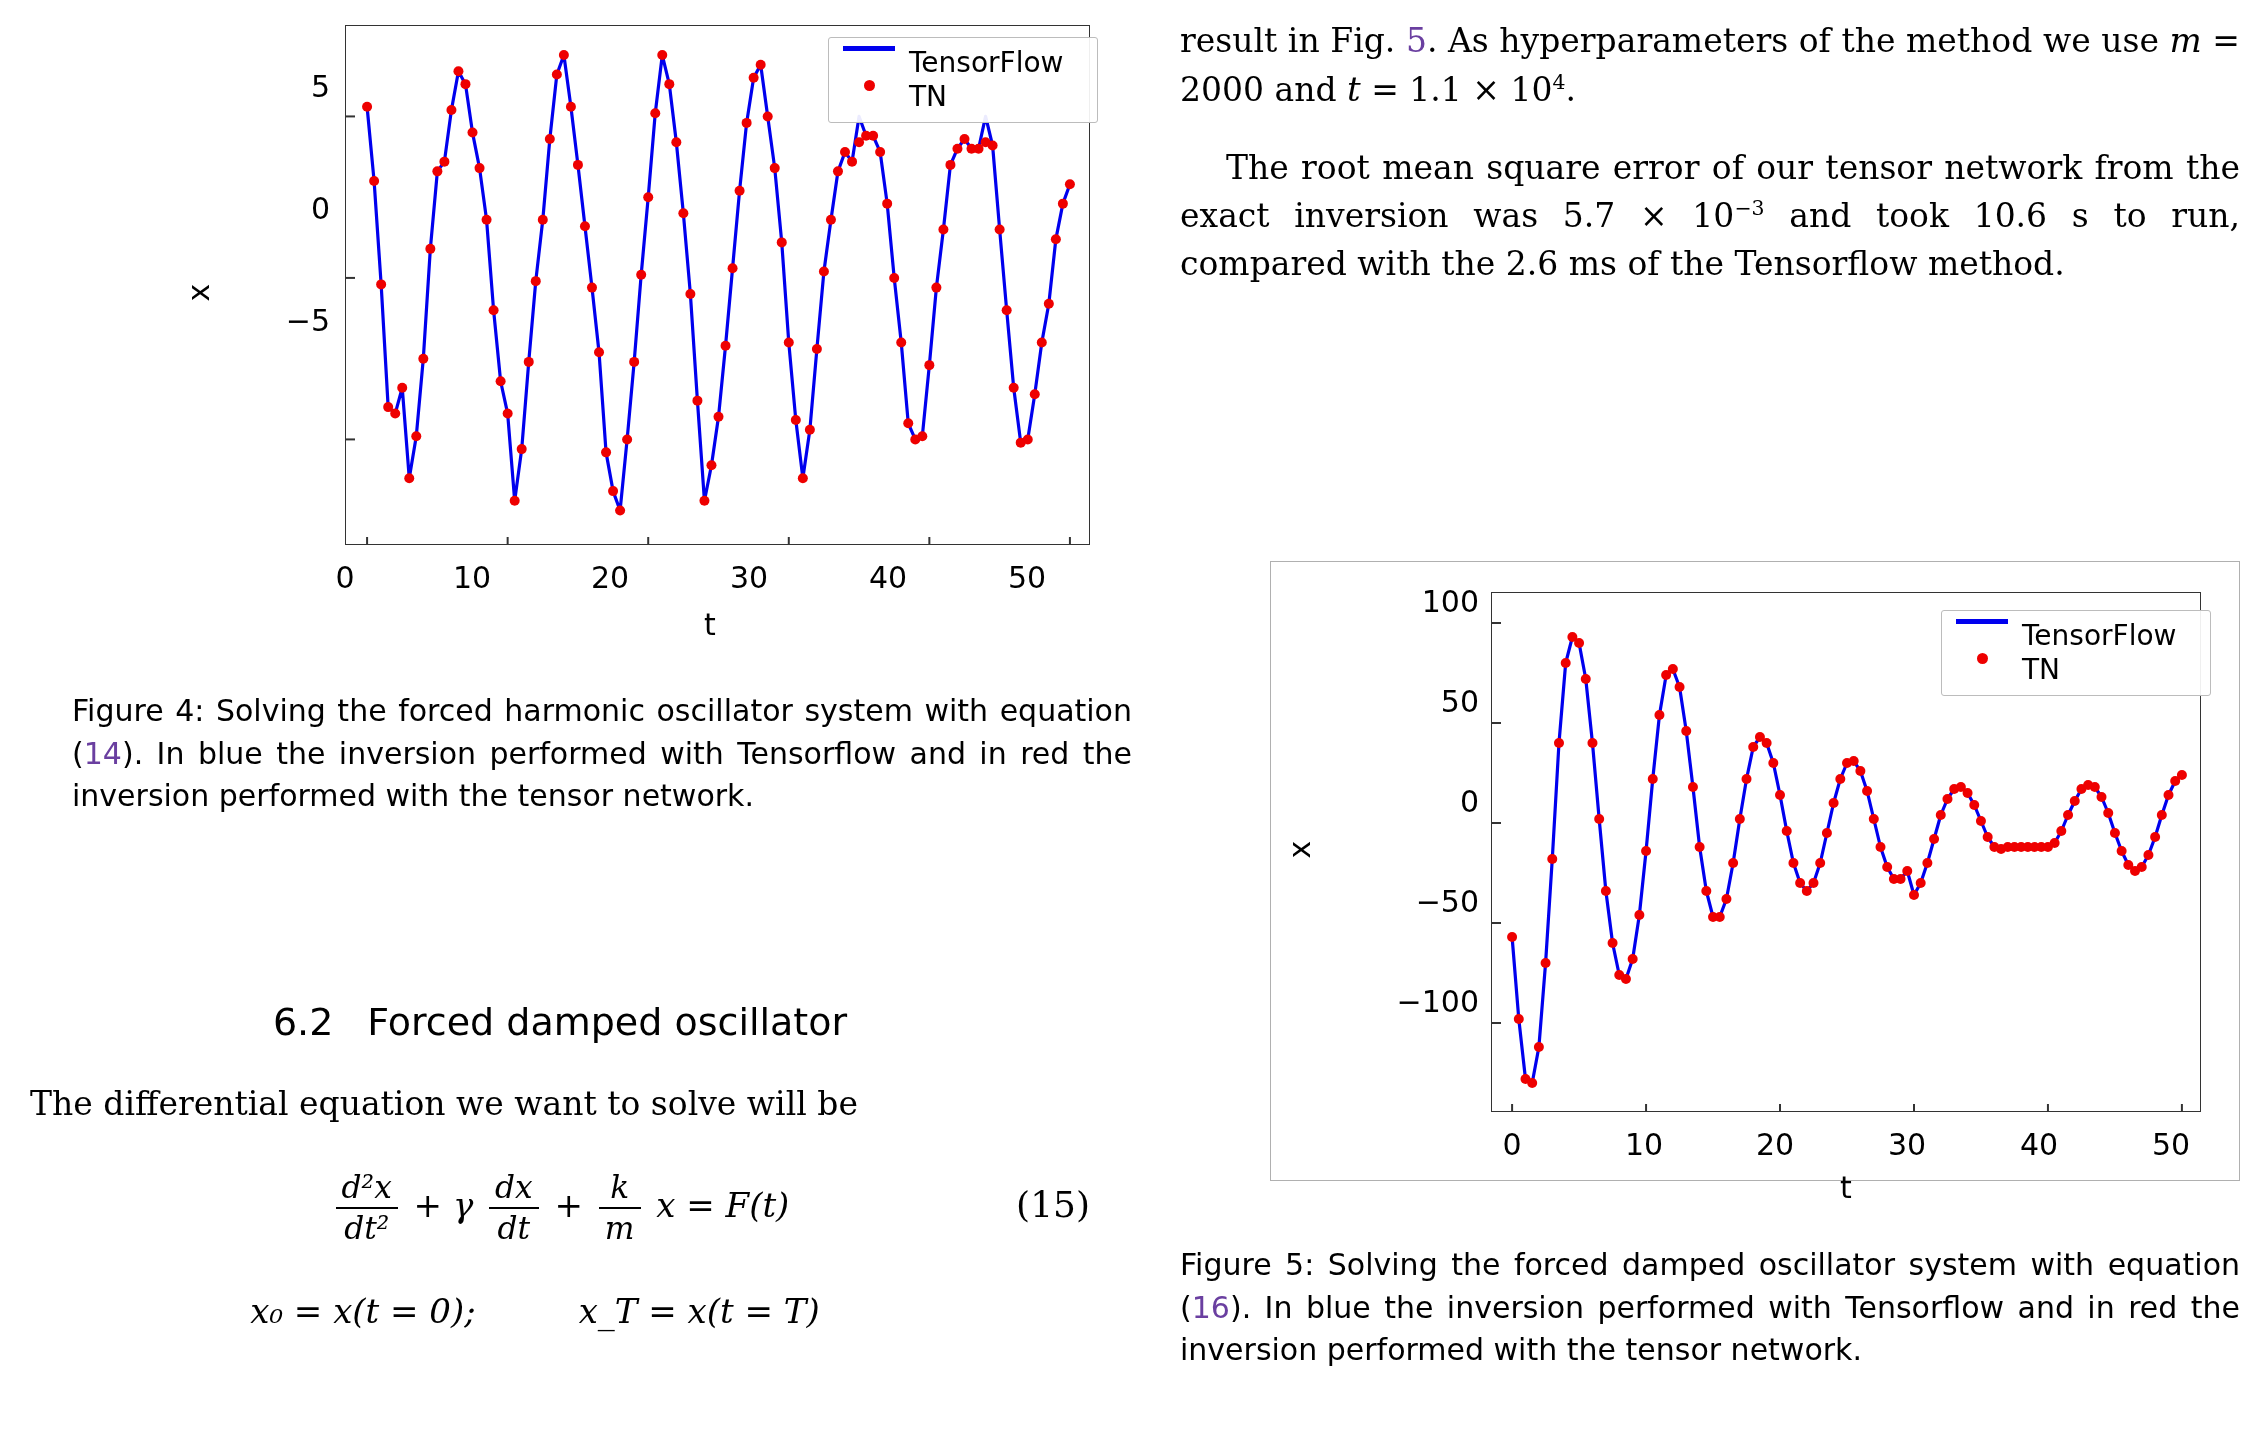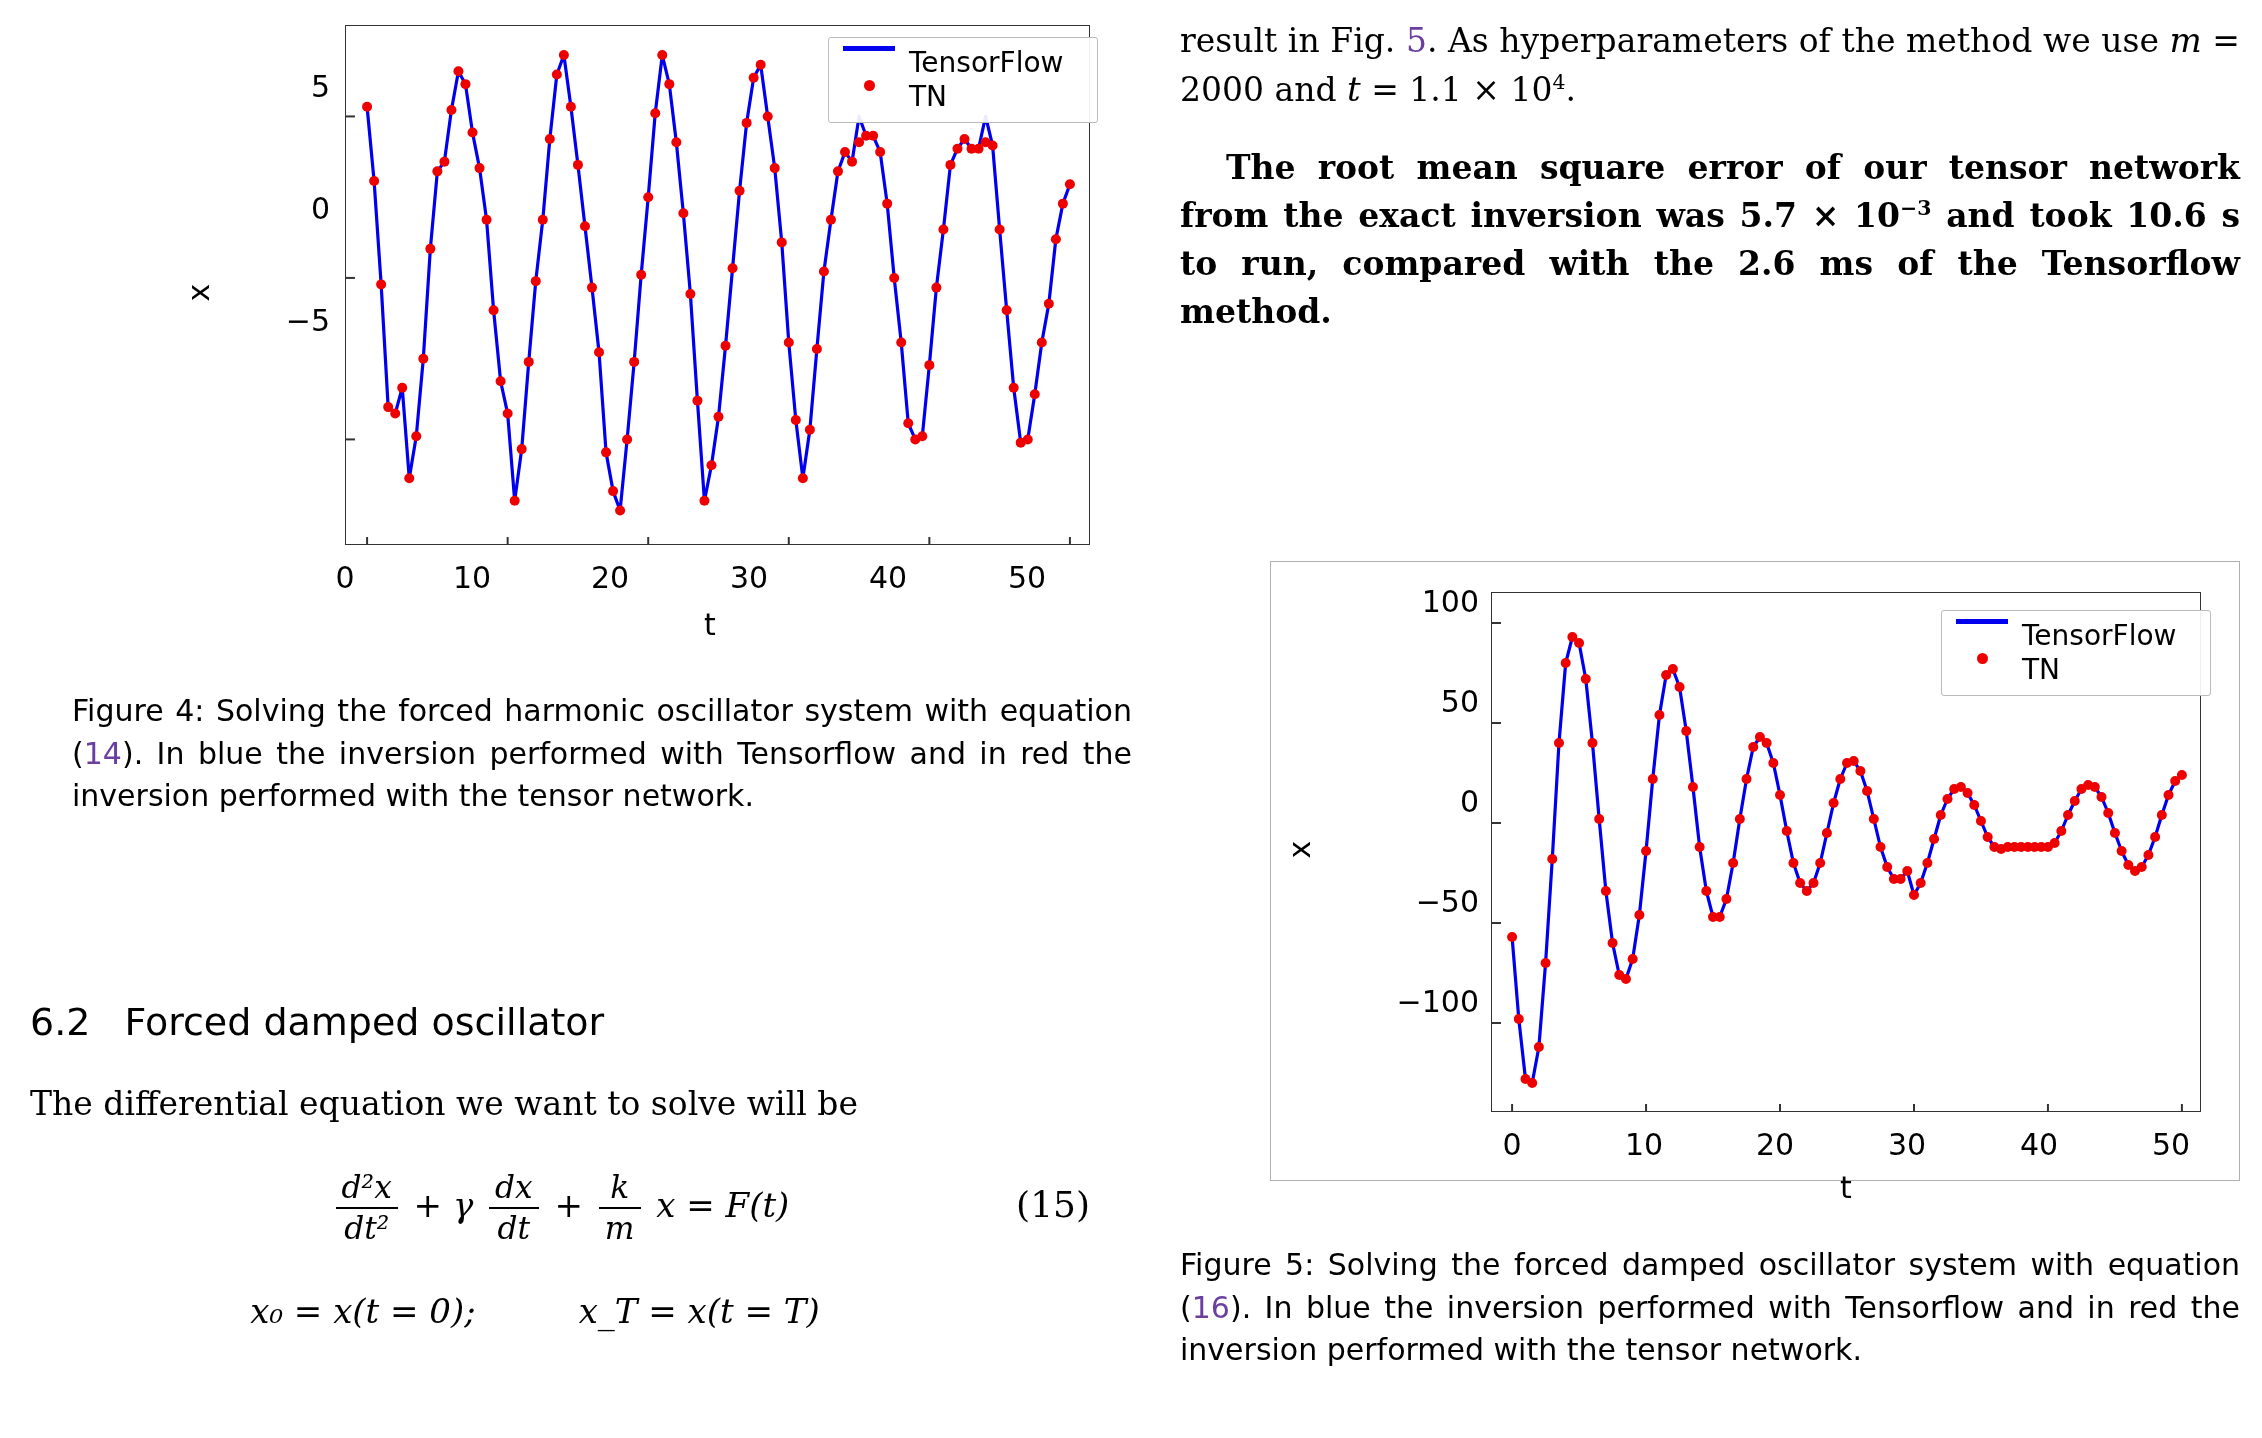--- a/index.html
+++ b/index.html
@@ -125,20 +125,21 @@
     text-align: justify;
     color: #000000;
   }
   .para.indent {
     text-indent: 46px;
   }
   .section-head {
     font-family: "DejaVu Sans", sans-serif;
     font-size: 38px;
     color: #000000;
+    text-align: center;
   }
   .section-head .num {
     margin-right: 34px;
   }
   .math {
     font-family: "DejaVu Serif", serif;
     font-style: italic;
     font-size: 34px;
   }
   .mathup {
@@ -370,21 +371,21 @@
     </div>
 
   </div>
 
   <div class="col-right">
 
     <div class="para" style="position:absolute; left:0px; top:0px; width:1060px;">
       <span>result in Fig. </span><span class="cite">5</span><span>. As hyperparameters of the method we use </span><span class="math">m</span><span> = 2000 and </span><span class="math">t</span><span> = 1.1 × 10</span><sup>4</sup><span>.</span>
     </div>
 
-    <div class="para indent" style="position:absolute; left:0px; top:128px; width:1060px;font-weight:bold;">
+    <div class="para indent" style="position:absolute; left:0px; top:128px; width:1060px;">
       <span>The root mean square error of our tensor network from the exact inversion was </span><span>5.7 × 10</span><sup>−3</sup><span> and took 10.6 s to run, compared with the 2.6 ms of the Tensorflow method.</span>
     </div>
 
     <div class="figure-box" style="left:90px; top:545px; width:970px; height:620px;">
       <div class="plot-area" id="fig5-axes" style="left:220px; top:30px; width:710px; height:520px;">
         <svg id="fig5-svg" width="710" height="520" viewBox="0 0 710 520" style="position:absolute; left:0; top:0;">
             <line x1="20.09433962264151" x2="20.09433962264151" y1="520" y2="511" stroke="#333" stroke-width="2"></line>
             <line x1="154.05660377358492" x2="154.05660377358492" y1="520" y2="511" stroke="#333" stroke-width="2"></line>
             <line x1="288.0188679245283" x2="288.0188679245283" y1="520" y2="511" stroke="#333" stroke-width="2"></line>
             <line x1="421.9811320754717" x2="421.9811320754717" y1="520" y2="511" stroke="#333" stroke-width="2"></line>

